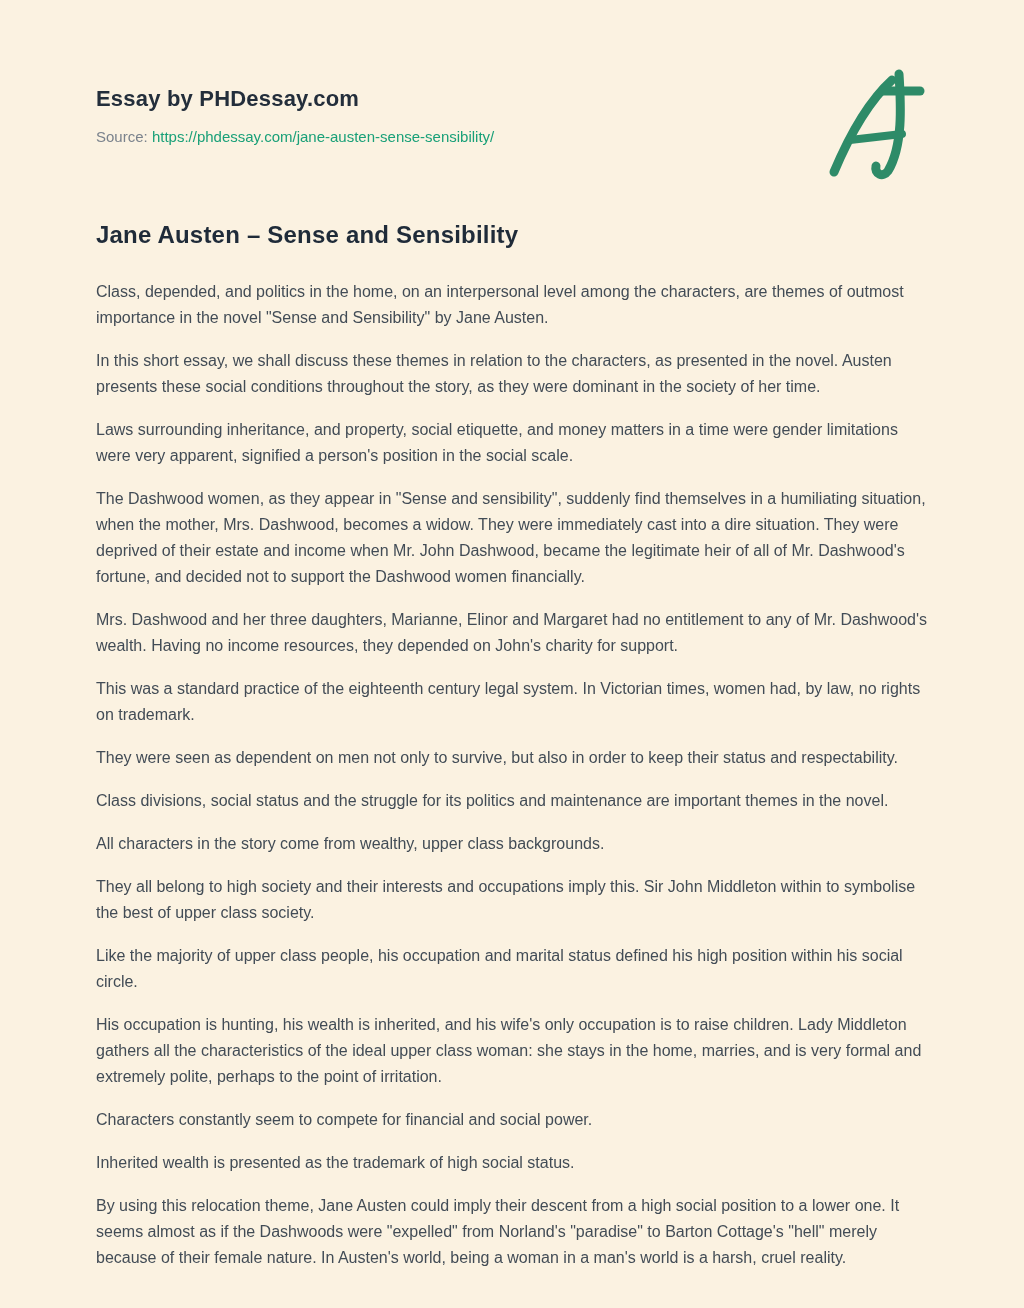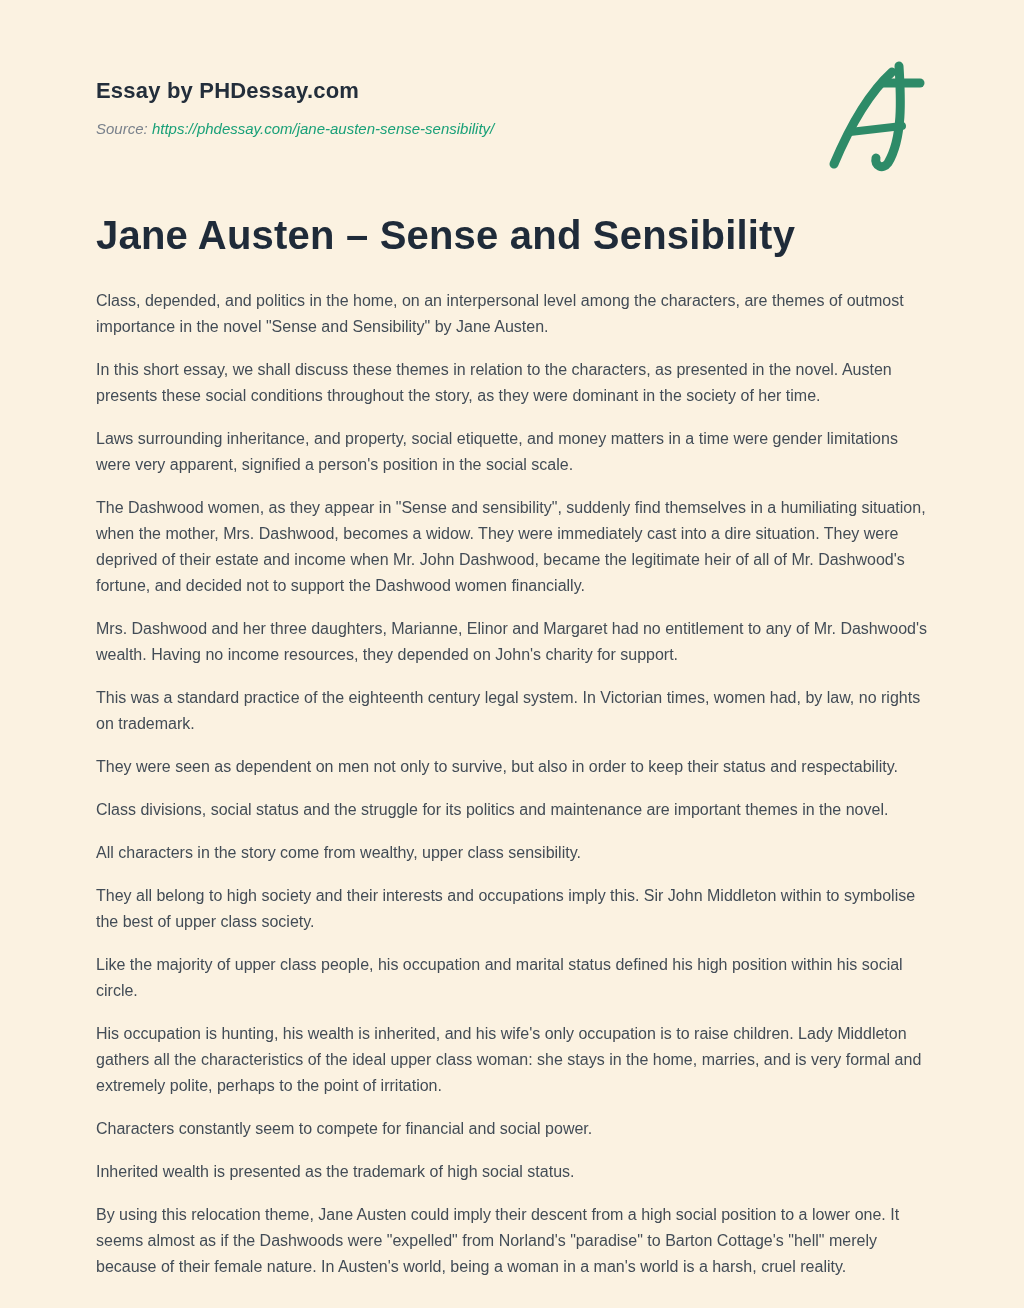--- a/index.html
+++ b/index.html
@@ -9,47 +9,46 @@
     font-family: "Liberation Sans", "DejaVu Sans", sans-serif;
     background: #fbf2e1;
   }
   .page {
     position: relative;
     width: 1024px;
     min-height: 1308px;
     background: #fbf2e1;
     padding: 78px 96px 40px 96px;
   }
-  .doc-header { position: relative; }
+  .doc-header { position: relative; margin-top: 8px; }
   .doc-header h2 {
     font-size: 22px;
     font-weight: 700;
     color: #232e3b;
     letter-spacing: 0.2px;
   }
   .source-line {
     margin-top: 16px;
     font-size: 15px;
     color: #7a828c;
-    font-style: italic;
   }
   .source-line a {
     color: #19a078;
     text-decoration: none;
   }
   .logo {
     position: absolute;
     top: -18px;
     right: 0;
     width: 108px;
     height: 112px;
   }
   .article-title {
     margin-top: 76px;
-    font-size: 40px;
+    font-size: 24px;
     font-weight: 700;
     color: #1f2b39;
     letter-spacing: 0.2px;
   }
   .article-body {
     margin-top: 30px;
   }
   .article-body p {
     font-size: 16px;
     line-height: 26px;
@@ -83,21 +82,21 @@
 
   <div class="article-body">
     <p>Class, depended, and politics in the home, on an interpersonal level among the characters, are themes of outmost importance in the novel "Sense and Sensibility" by Jane Austen.</p>
     <p>In this short essay, we shall discuss these themes in relation to the characters, as presented in the novel. Austen presents these social conditions throughout the story, as they were dominant in the society of her time.</p>
     <p>Laws surrounding inheritance, and property, social etiquette, and money matters in a time were gender limitations were very apparent, signified a person's position in the social scale.</p>
     <p>The Dashwood women, as they appear in "Sense and sensibility", suddenly find themselves in a humiliating situation, when the mother, Mrs. Dashwood, becomes a widow. They were immediately cast into a dire situation. They were deprived of their estate and income when Mr. John Dashwood, became the legitimate heir of all of Mr. Dashwood's fortune, and decided not to support the Dashwood women financially.</p>
     <p>Mrs. Dashwood and her three daughters, Marianne, Elinor and Margaret had no entitlement to any of Mr. Dashwood's wealth. Having no income resources, they depended on John's charity for support.</p>
     <p>This was a standard practice of the eighteenth century legal system. In Victorian times, women had, by law, no rights on trademark.</p>
     <p>They were seen as dependent on men not only to survive, but also in order to keep their status and respectability.</p>
     <p>Class divisions, social status and the struggle for its politics and maintenance are important themes in the novel.</p>
-    <p>All characters in the story come from wealthy, upper class sensibility.</p>
+    <p>All characters in the story come from wealthy, upper class backgrounds.</p>
     <p>They all belong to high society and their interests and occupations imply this. Sir John Middleton within to symbolise the best of upper class society.</p>
     <p>Like the majority of upper class people, his occupation and marital status defined his high position within his social circle.</p>
     <p>His occupation is hunting, his wealth is inherited, and his wife's only occupation is to raise children. Lady Middleton gathers all the characteristics of the ideal upper class woman: she stays in the home, marries, and is very formal and extremely polite, perhaps to the point of irritation.</p>
     <p>Characters constantly seem to compete for financial and social power.</p>
     <p>Inherited wealth is presented as the trademark of high social status.</p>
     <p>By using this relocation theme, Jane Austen could imply their descent from a high social position to a lower one. It seems almost as if the Dashwoods were "expelled" from Norland's "paradise" to Barton Cottage's "hell" merely because of their female nature. In Austen's world, being a woman in a man's world is a harsh, cruel reality.</p>
   </div>
 
 </div>
 

